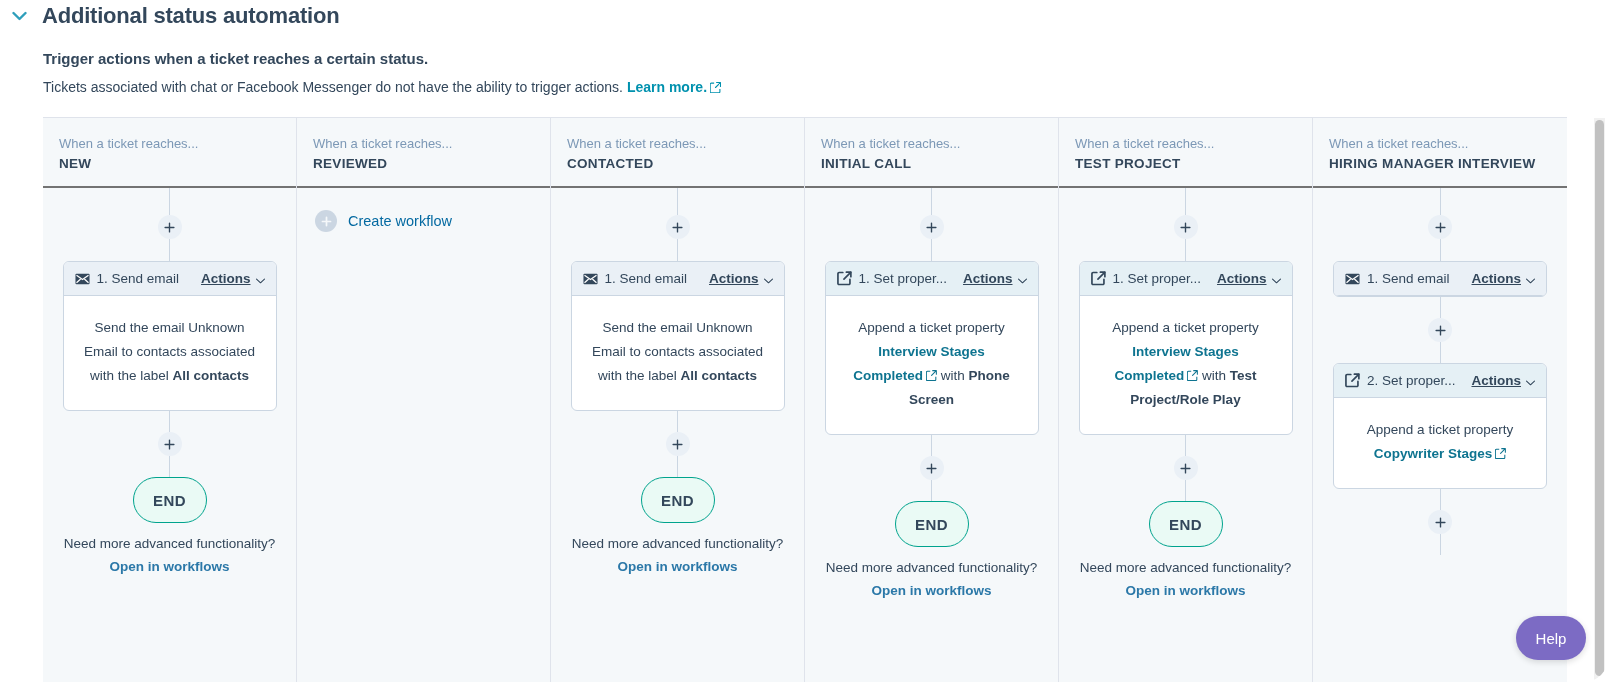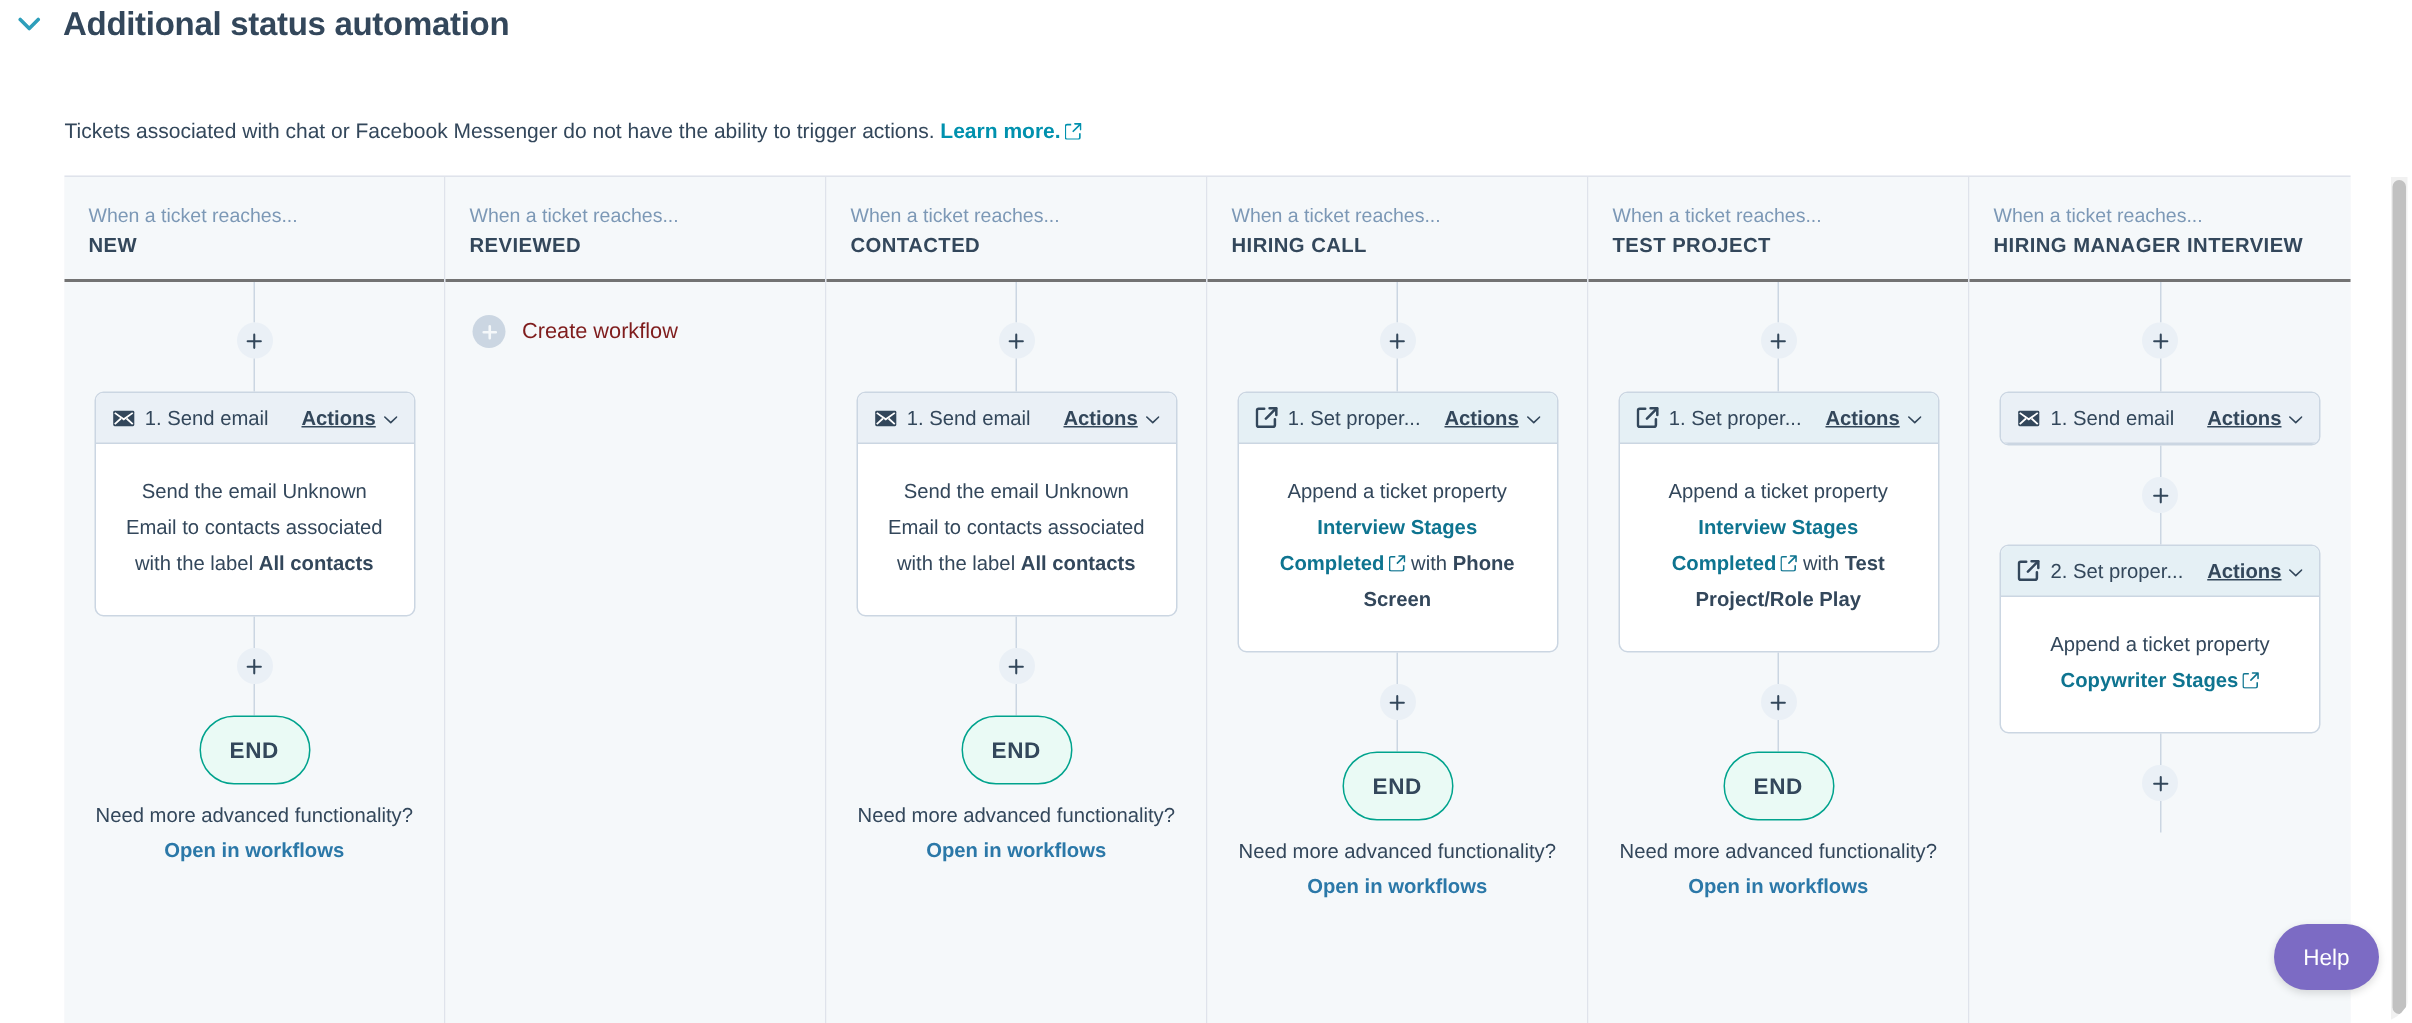--- a/index.html
+++ b/index.html
@@ -280,21 +280,21 @@
   }
   .create-circ {
     width: 22px; height: 22px;
     border-radius: 50%;
     background: #cbd6e2;
     display:flex; align-items:center; justify-content:center;
     flex: 0 0 auto;
   }
   .create-lbl {
     font-size: 14.5px;
-    color: #7f1d1d;
+    color: #0369a1;
   }
 
   
   .help-btn {
     position: absolute;
     right: 22px;
     bottom: 22px;
     min-width: 70px;
     height: 44px;
     border-radius: 22px;
@@ -340,20 +340,21 @@
 
   <div class="hdr">
     <div class="hdr-title-row">
       <span class="chevron-btn">
         <svg width="15" height="10" viewBox="0 0 15 10">
           <path d="M1.5 2 L7.5 8 L13.5 2" fill="none" stroke="#2e9fbb" stroke-width="2.4" stroke-linecap="round" stroke-linejoin="round"></path>
         </svg>
       </span>
       <span class="hdr-title">Additional status automation</span>
     </div>
+    <div class="hdr-sub">Trigger actions when a ticket reaches a certain status.</div>
     <div class="hdr-desc">
       <span>Tickets associated with chat or Facebook Messenger do not have the ability to trigger actions.</span>
       <a class="lnk" href="#">Learn more.</a><span class="ext-ic"><svg width="11" height="11" viewBox="0 0 12 12">
             <path d="M4.5 1.2h-3A1.3 1.3 0 0 0 .2 2.5v8A1.3 1.3 0 0 0 1.5 11.8h8a1.3 1.3 0 0 0 1.3-1.3v-3" fill="none" stroke="#0091ae" stroke-width="1.2"></path>
             <path d="M7.2.6h4.2v4.2M11.4.6 6 6" fill="none" stroke="#0091ae" stroke-width="1.2" stroke-linecap="round" stroke-linejoin="round"></path>
           </svg></span>
     </div>
   </div>
 
   <div class="grid" id="grid">
@@ -467,21 +468,21 @@
             </div>
             <div class="stem" style="height: 21px;"></div>
             <div class="end-pill">END</div>
             <div class="foot"><div class="foot-q">Need more advanced functionality?</div><a class="foot-a" href="#">Open in workflows</a></div>
           </div>
         </div>
       </div>
       <div class="col">
         <div class="col-head">
           <div class="col-head-eyebrow">When a ticket reaches...</div>
-          <div class="col-head-status">HIRING CALL</div>
+          <div class="col-head-status">INITIAL CALL</div>
         </div>
         <div class="col-body">
           <div class="flow">
             <div class="stem" style="height: 27px;"></div>
             <div class="plus">
               <span>
                 <svg width="11" height="11" viewBox="0 0 12 12">
                   <path d="M6 1.2v9.6M1.2 6h9.6" stroke="#33475b" stroke-width="1.5" stroke-linecap="round"></path>
                 </svg>
               </span>

